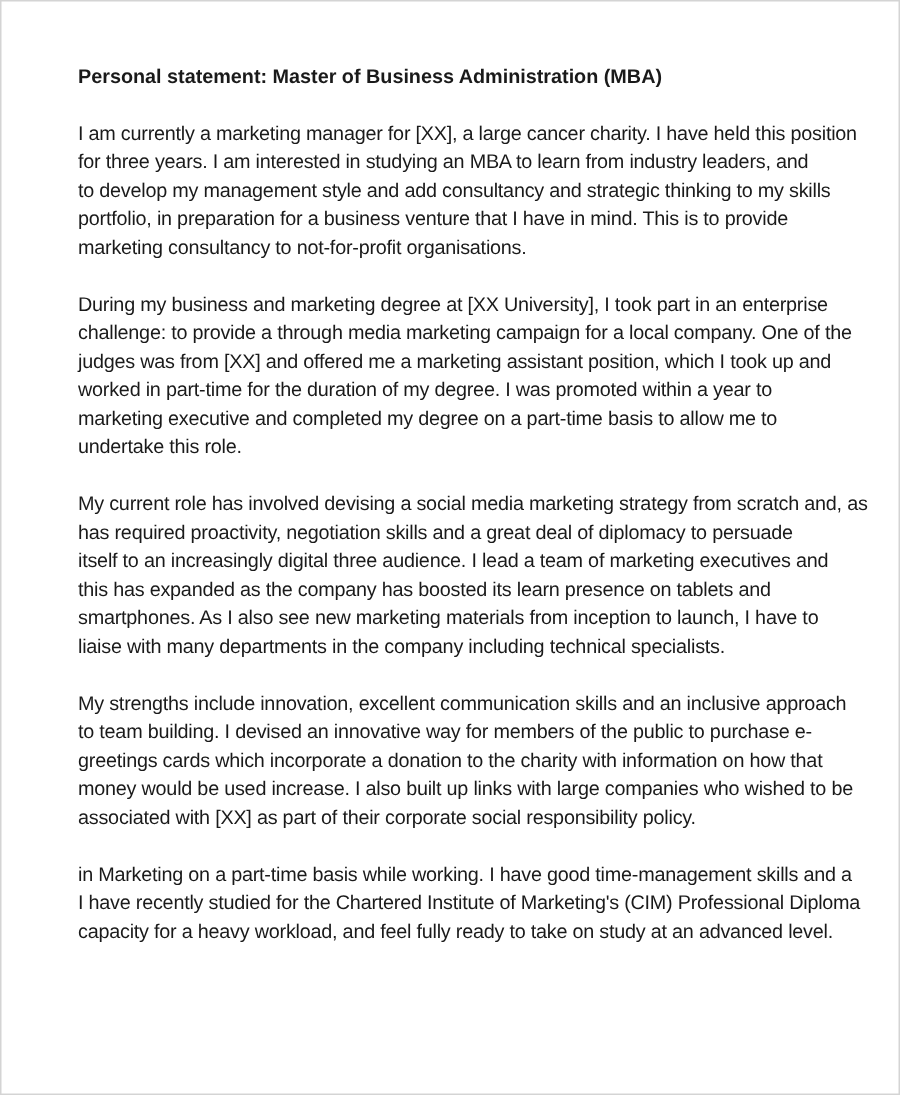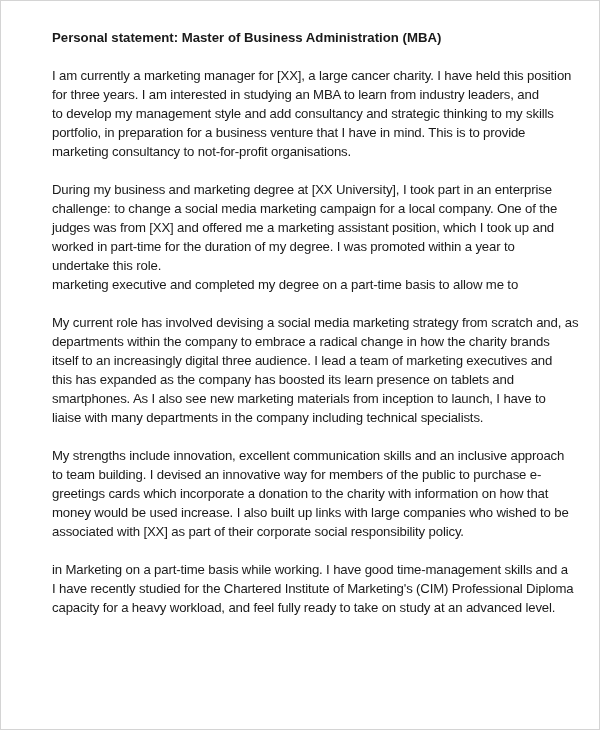--- a/index.html
+++ b/index.html
@@ -5,21 +5,21 @@
   html, body { margin: 0; padding: 0; background: #ffffff; }
   body { width: 600px; height: 730px; overflow: hidden; }
   .page {
     position: relative;
     width: 598px; height: 728px;
     border: 1px solid #d4d4d4;
     background: #ffffff;
   }
   .content {
     position: absolute;
-    left: 51px; top: 27px;
+    left: 51px; top: 40px;
     width: 520px;
     font-family: "Liberation Sans", sans-serif;
     color: #1a1a1a;
     font-size: 13.2px;
     line-height: 19px;
   }
   .title {
     font-weight: bold;
     font-size: 13.2px;
     line-height: 19px;
@@ -39,30 +39,30 @@
     <div class="para">
       <span class="line">I am currently a marketing manager for [XX], a large cancer charity. I have held this position</span>
       <span class="line">for three years. I am interested in studying an MBA to learn from industry leaders, and</span>
       <span class="line">to develop my management style and add consultancy and strategic thinking to my skills</span>
       <span class="line">portfolio, in preparation for a business venture that I have in mind. This is to provide</span>
       <span class="line">marketing consultancy to not-for-profit organisations.</span>
     </div>
 
     <div class="para">
       <span class="line">During my business and marketing degree at [XX University], I took part in an enterprise</span>
-      <span class="line">challenge: to change a social media marketing campaign for a local company. One of the</span>
+      <span class="line">challenge: to provide a through media marketing campaign for a local company. One of the</span>
       <span class="line">judges was from [XX] and offered me a marketing assistant position, which I took up and</span>
       <span class="line">worked in part-time for the duration of my degree. I was promoted within a year to</span>
+      <span class="line">marketing executive and completed my degree on a part-time basis to allow me to</span>
       <span class="line">undertake this role.</span>
-      <span class="line">marketing executive and completed my degree on a part-time basis to allow me to</span>
     </div>
 
     <div class="para">
       <span class="line">My current role has involved devising a social media marketing strategy from scratch and, as</span>
-      <span class="line">departments within the company to embrace a radical change in how the charity brands</span>
+      <span class="line">has required proactivity, negotiation skills and a great deal of diplomacy to persuade</span>
       <span class="line">itself to an increasingly digital three audience. I lead a team of marketing executives and</span>
       <span class="line">this has expanded as the company has boosted its learn presence on tablets and</span>
       <span class="line">smartphones. As I also see new marketing materials from inception to launch, I have to</span>
       <span class="line">liaise with many departments in the company including technical specialists.</span>
     </div>
 
     <div class="para">
       <span class="line">My strengths include innovation, excellent communication skills and an inclusive approach</span>
       <span class="line">to team building. I devised an innovative way for members of the public to purchase e-</span>
       <span class="line">greetings cards which incorporate a donation to the charity with information on how that</span>

